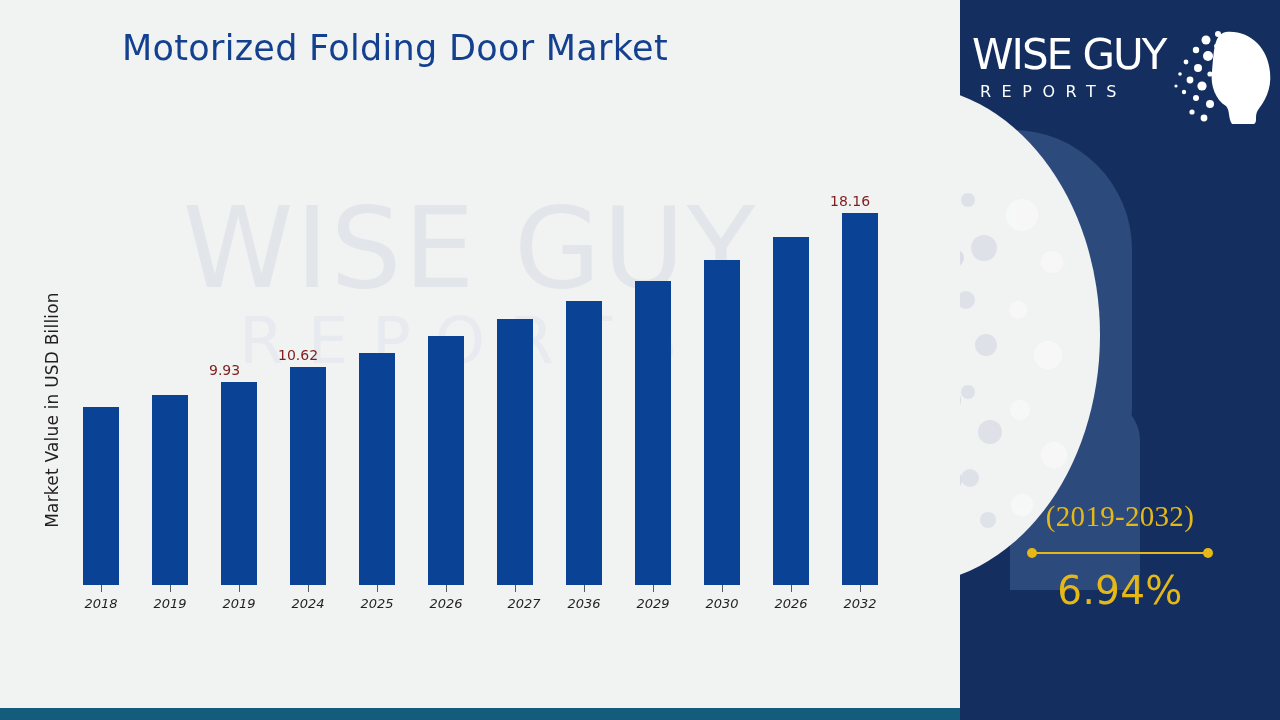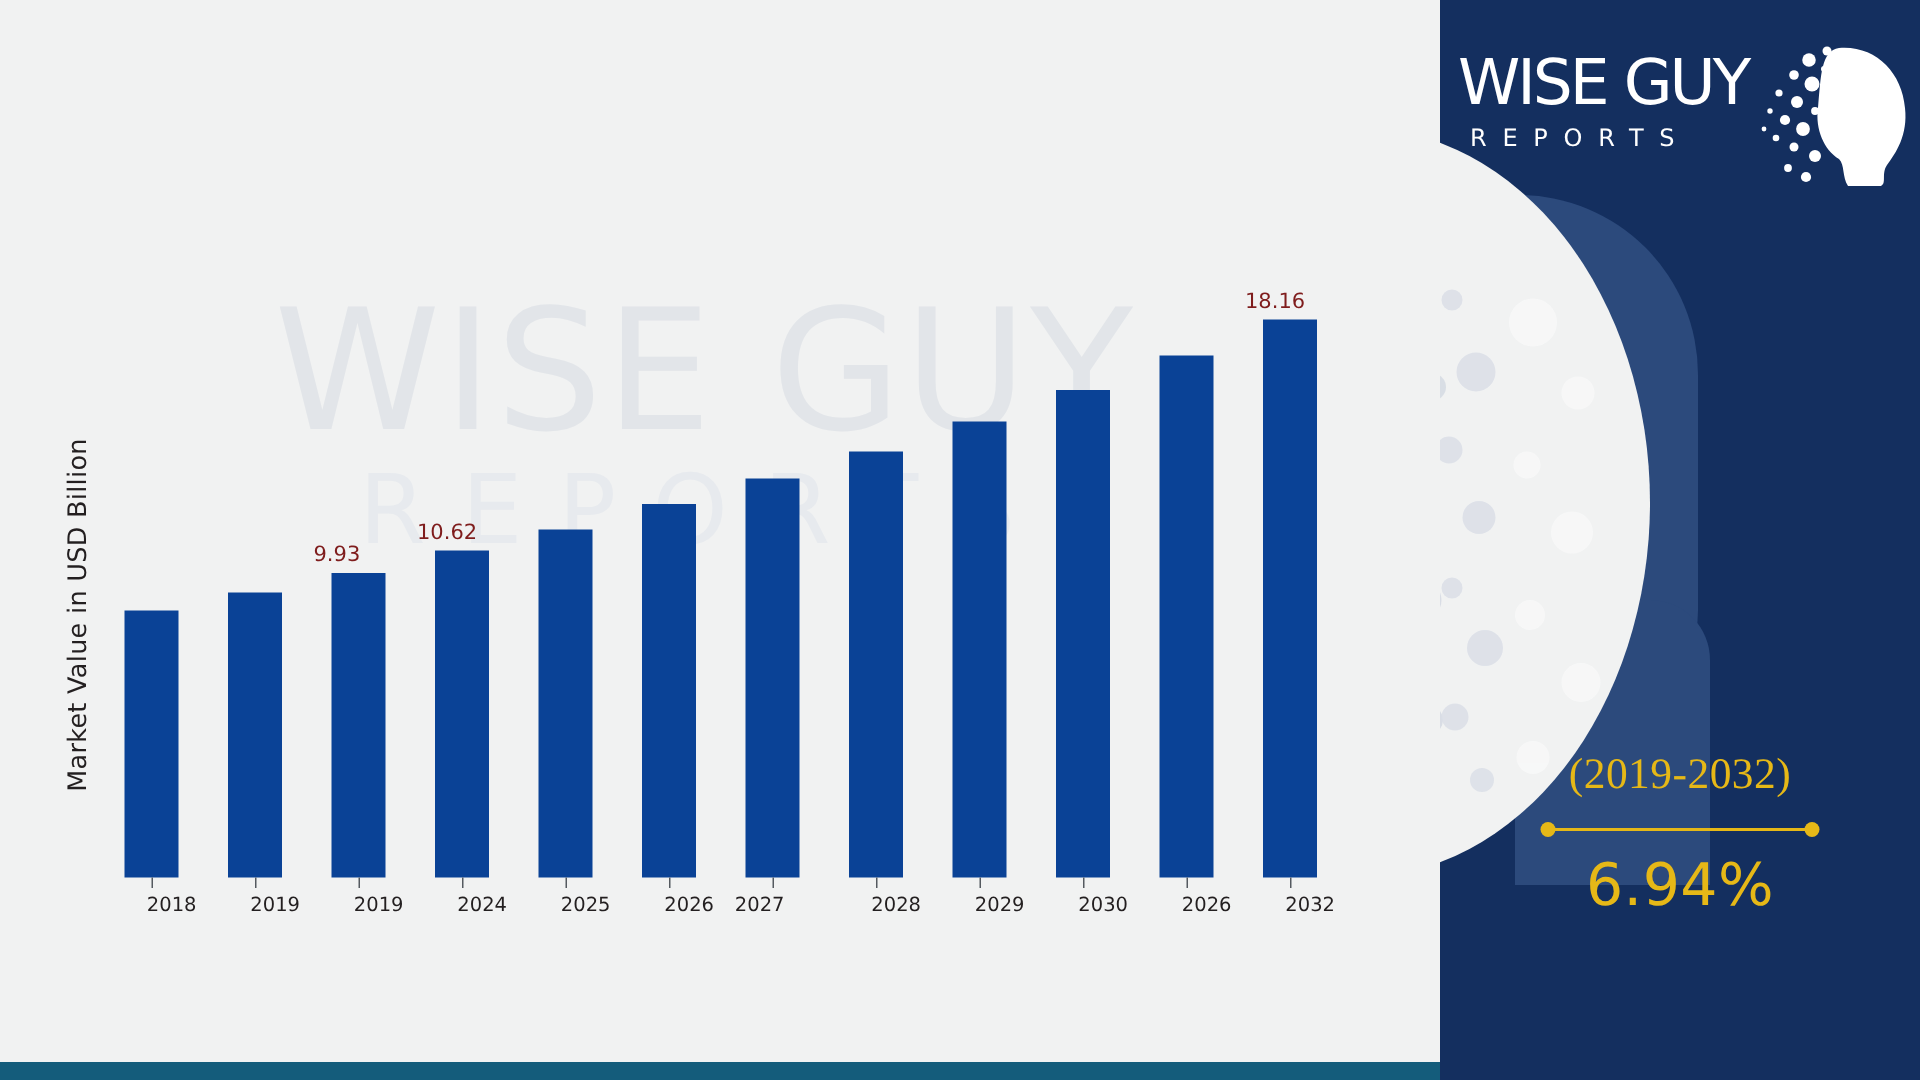--- a/index.html
+++ b/index.html
@@ -100,23 +100,24 @@
   .tick-mark {
     position: absolute;
     width: 1px;
     height: 7px;
     background: #555a60;
   }
   .tick-label {
     position: absolute;
     font-size: 13px;
     color: #231f20;
-    text-align: right;
+    text-align: center;
     white-space: nowrap;
     width: 60px;
+    font-style: italic;
   }
 
   
   .bottom-stripe {
     position: absolute;
     left: 0;
     bottom: 0;
     width: 960px;
     height: 12px;
     background: #145c7b;
@@ -249,20 +250,21 @@
 
 <div id="root">
 
   <div class="chart-panel">
 
     <div class="watermark">
       <div class="wm-line1">WISE GUY</div>
       <div class="wm-line2">REPORTS</div>
     </div>
 
+    <div class="chart-title">Motorized Folding Door Market</div>
 
     <div class="y-axis-label">Market Value in USD Billion</div>
 
     <div class="plot" id="plot">
         <div class="bar" style="left: 83px; top: 406.784px; height: 178.216px;"></div>
         <div class="tick-mark" style="left: 101px; top: 585px;"></div>
         <div class="tick-label" style="left: 71px; top: 596px;">2018</div>
         <div class="bar" style="left: 152px; top: 394.903px; height: 190.097px;"></div>
         <div class="tick-mark" style="left: 170px; top: 585px;"></div>
         <div class="tick-label" style="left: 140px; top: 596px;">2019</div>
@@ -275,24 +277,24 @@
         <div class="tick-mark" style="left: 308px; top: 585px;"></div>
         <div class="tick-label" style="left: 278px; top: 596px;">2024</div>
         <div class="bar" style="left: 359px; top: 352.5px; height: 232.5px;"></div>
         <div class="tick-mark" style="left: 377px; top: 585px;"></div>
         <div class="tick-label" style="left: 347px; top: 596px;">2025</div>
         <div class="bar" style="left: 428px; top: 336.317px; height: 248.683px;"></div>
         <div class="tick-mark" style="left: 446px; top: 585px;"></div>
         <div class="tick-label" style="left: 416px; top: 596px;">2026</div>
         <div class="bar" style="left: 497px; top: 319.11px; height: 265.89px;"></div>
         <div class="tick-mark" style="left: 515px; top: 585px;"></div>
-        <div class="tick-label" style="left: 463px; top: 596px;">2027</div>
+        <div class="tick-label" style="left: 494px; top: 596px;">2027</div>
         <div class="bar" style="left: 566px; top: 300.674px; height: 284.326px;"></div>
         <div class="tick-mark" style="left: 584px; top: 585px;"></div>
-        <div class="tick-label" style="left: 554px; top: 596px;">2028</div>
+        <div class="tick-label" style="left: 554px; top: 596px;">2036</div>
         <div class="bar" style="left: 635px; top: 280.804px; height: 304.196px;"></div>
         <div class="tick-mark" style="left: 653px; top: 585px;"></div>
         <div class="tick-label" style="left: 623px; top: 596px;">2029</div>
         <div class="bar" style="left: 704px; top: 259.705px; height: 325.295px;"></div>
         <div class="tick-mark" style="left: 722px; top: 585px;"></div>
         <div class="tick-label" style="left: 692px; top: 596px;">2030</div>
         <div class="bar" style="left: 773px; top: 237.172px; height: 347.828px;"></div>
         <div class="tick-mark" style="left: 791px; top: 585px;"></div>
         <div class="tick-label" style="left: 761px; top: 596px;">2026</div>
         <div class="bar" style="left: 842px; top: 213px; height: 372px;"></div>

